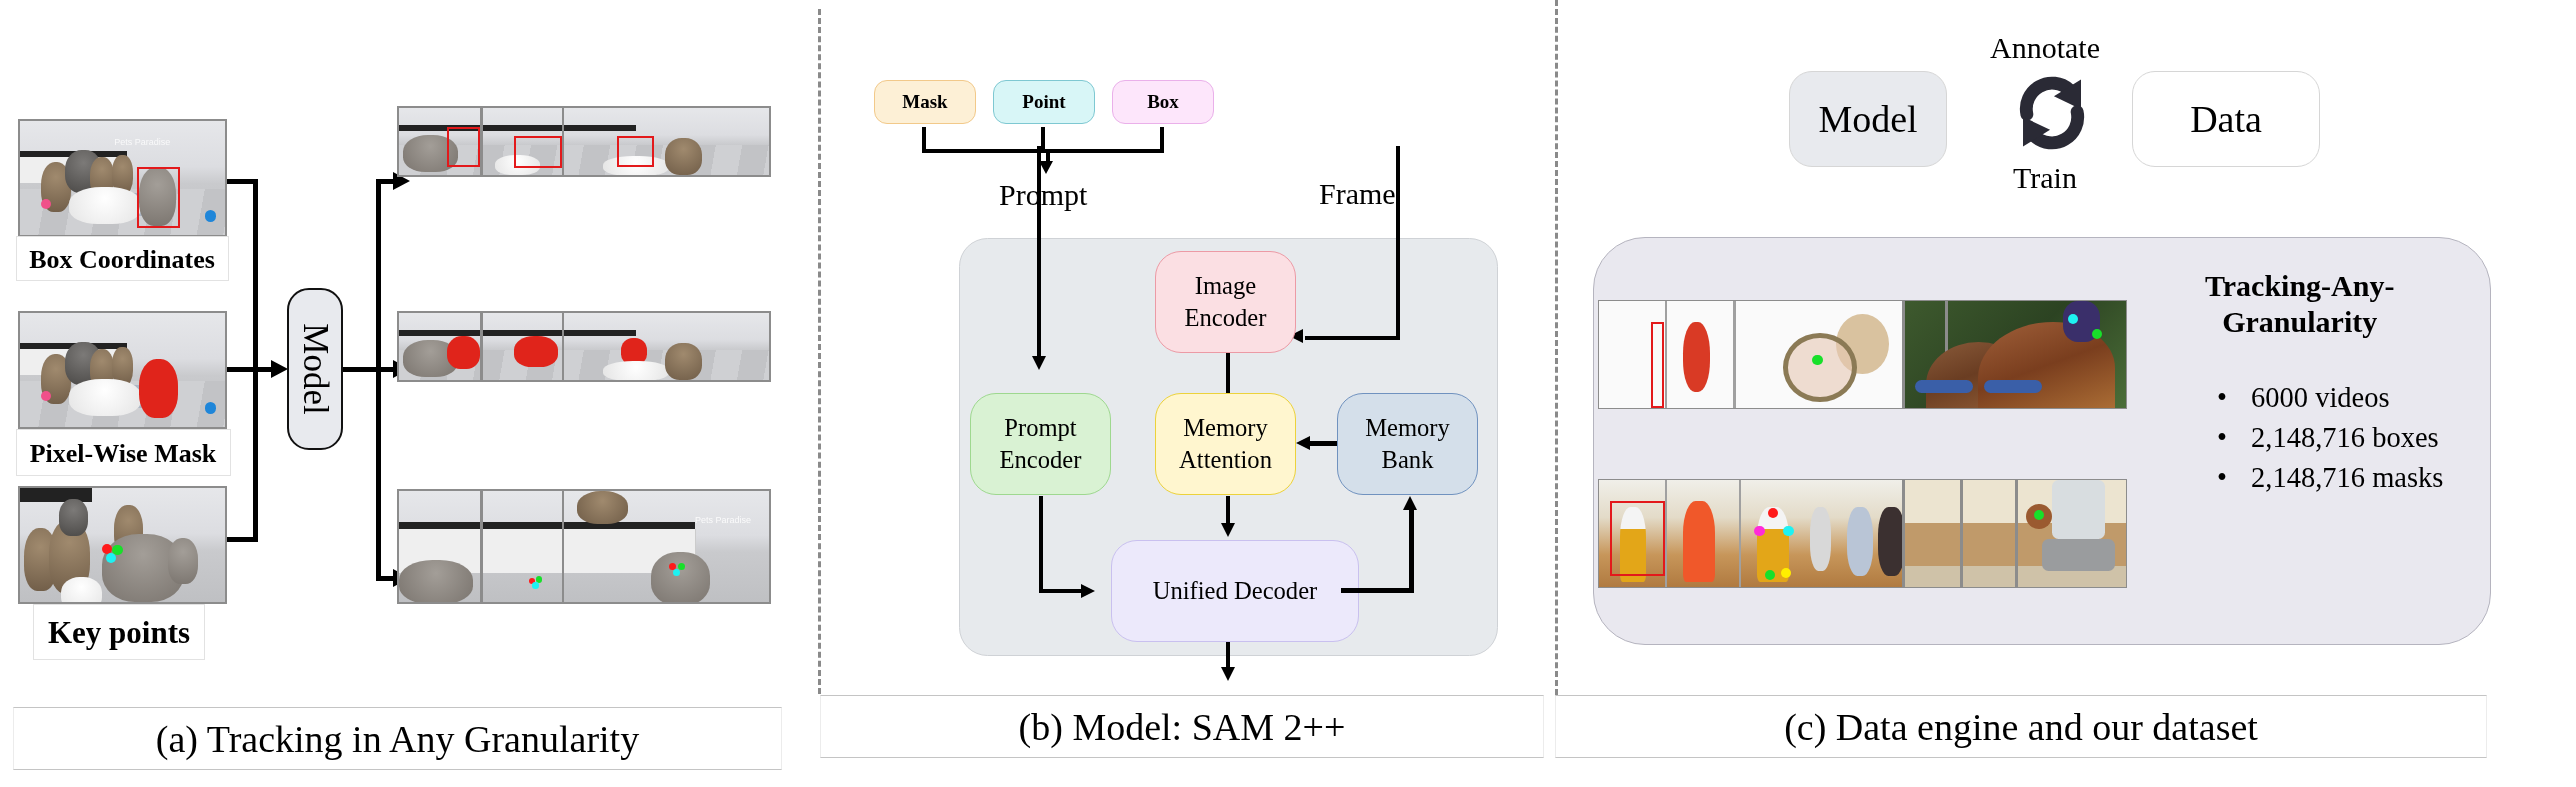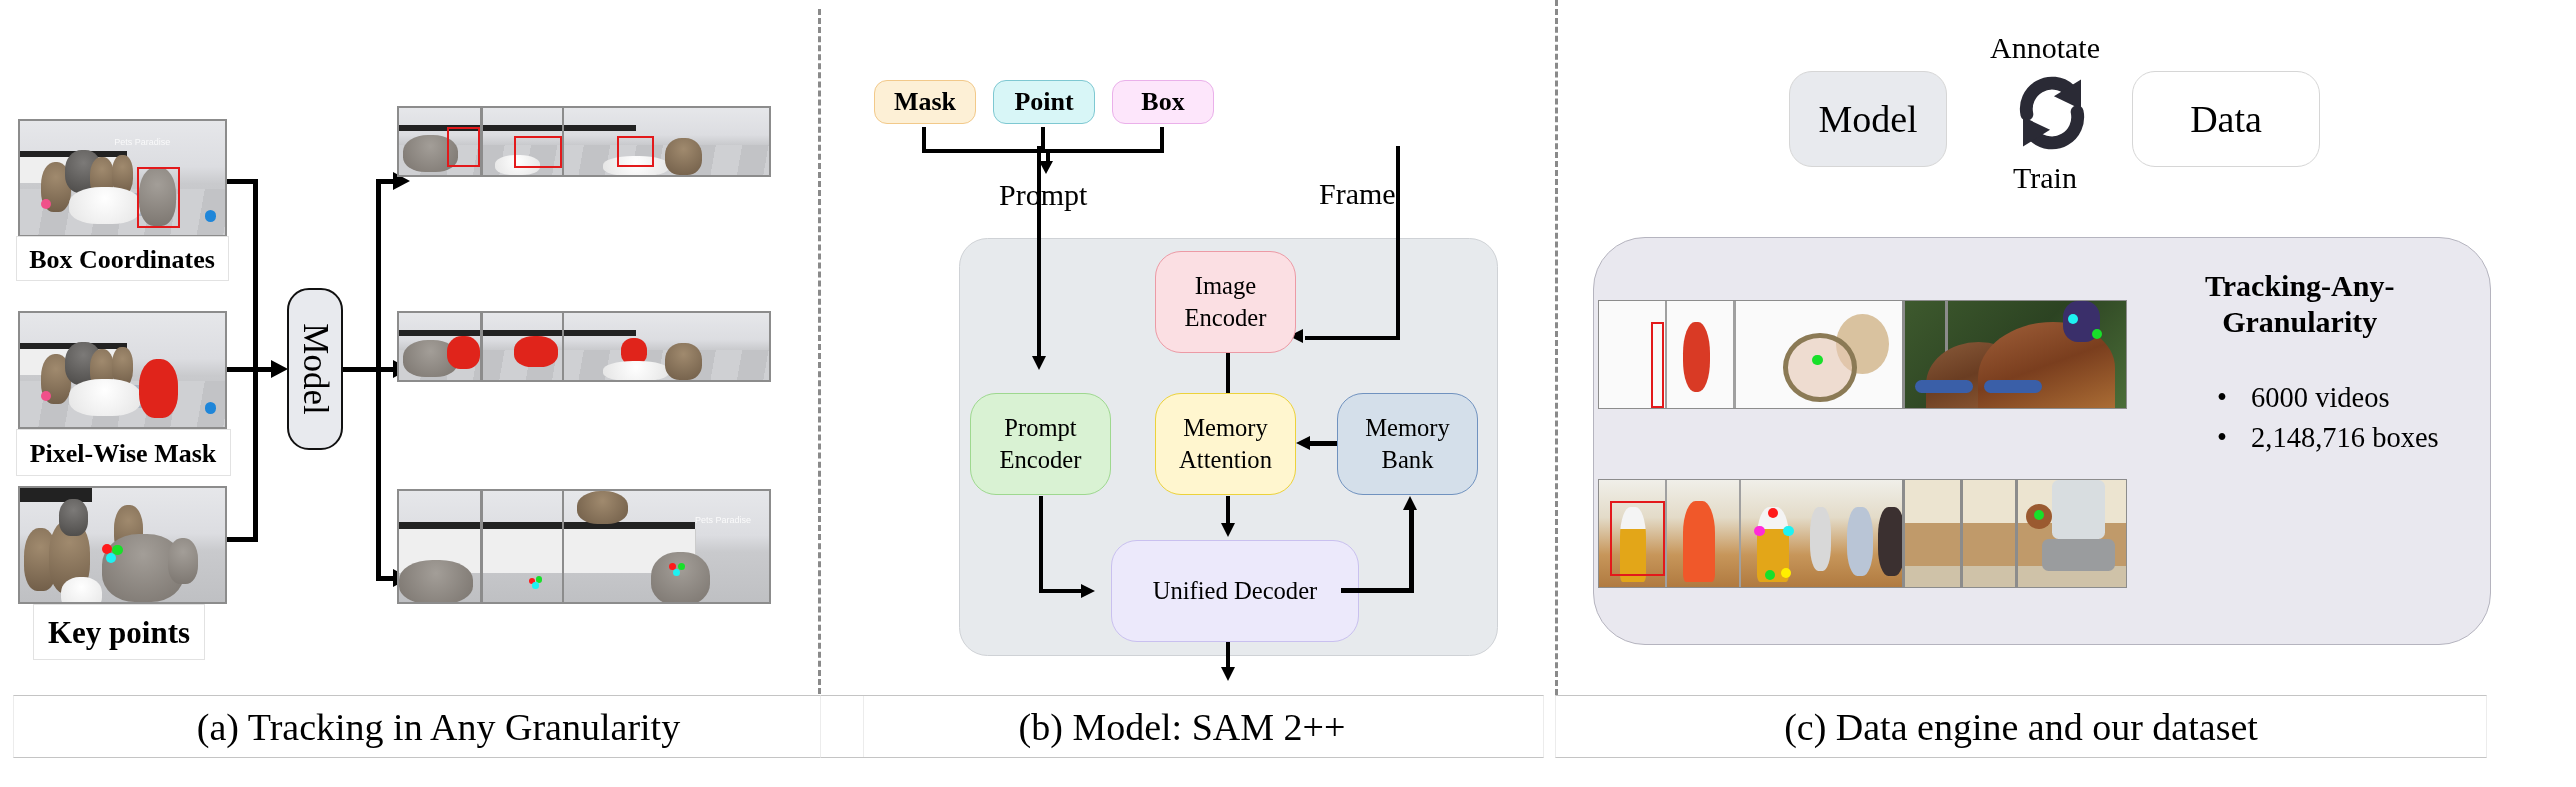--- a/index.html
+++ b/index.html
@@ -40,21 +40,21 @@
 
   
   .ln { position:absolute; background:#000; }
   .arr-r { position:absolute; width:0; height:0; border-top:9px solid transparent; border-bottom:9px solid transparent; border-left:17px solid #000; }
   .arr-l { position:absolute; width:0; height:0; border-top:9px solid transparent; border-bottom:9px solid transparent; border-right:17px solid #000; }
   .arr-d { position:absolute; width:0; height:0; border-left:9px solid transparent; border-right:9px solid transparent; border-top:17px solid #000; }
   .arr-u { position:absolute; width:0; height:0; border-left:9px solid transparent; border-right:9px solid transparent; border-bottom:17px solid #000; }
 
   
   .chip { position:absolute; height:44px; width:102px; border-radius:13px; box-sizing:border-box; border:1.9px solid;
-          display:flex; align-items:center; justify-content:center; font-weight:bold; font-size:26px; }
+          display:flex; align-items:center; justify-content:center; font-weight:bold; font-size:19px; }
   .blk { position:absolute; border-radius:26px; border:1.9px solid; box-sizing:border-box;
          display:flex; align-items:center; justify-content:center; text-align:center;
          font-size:24.6px; line-height:1.3; }
   .plainlbl { position:absolute; font-size:30px; }
   .bigpanel { position:absolute; background:#e7eaed; border:1.9px solid #cfd2d6; border-radius:28.5px; box-sizing:border-box; }
 
   
   .ebox { position:absolute; border-radius:23px; border:1.9px solid #d6d6d6; box-sizing:border-box;
           display:flex; align-items:center; justify-content:center; font-size:38px; }
   .dspanel { position:absolute; background:#e9e8ef; border:1.9px solid #b5b4bf; border-radius:52px; box-sizing:border-box; }
@@ -326,24 +326,25 @@
     <div class="kp" style="left:82.5%; top:28%; background:#18e02a;"></div>
   </div>
 
   <div class="stats-title" style="left:2205px; top:268px;text-align:center;">
     <span>Tracking-Any-</span><br>
     <span>Granularity</span>
   </div>
   <ul class="stats" style="left:2200px; top:361px;">
     <li>6000 videos</li>
     <li>2,148,716 boxes</li>
+    <li>2,148,716 masks</li>
   </ul>
 </section>
 
-<div class="caption" style="left:13px; width:851px;">
+<div class="caption" style="left:13px; width:769px;margin-top:12px;">
   <span>(a) Tracking in Any Granularity</span>
 </div>
 <div class="caption" style="left:820px; width:724px;">
   <span>(b) Model: SAM 2++</span>
 </div>
 <div class="caption" style="left:1555px; width:932px;">
   <span>(c) Data engine and our dataset</span>
 </div>
 
 

